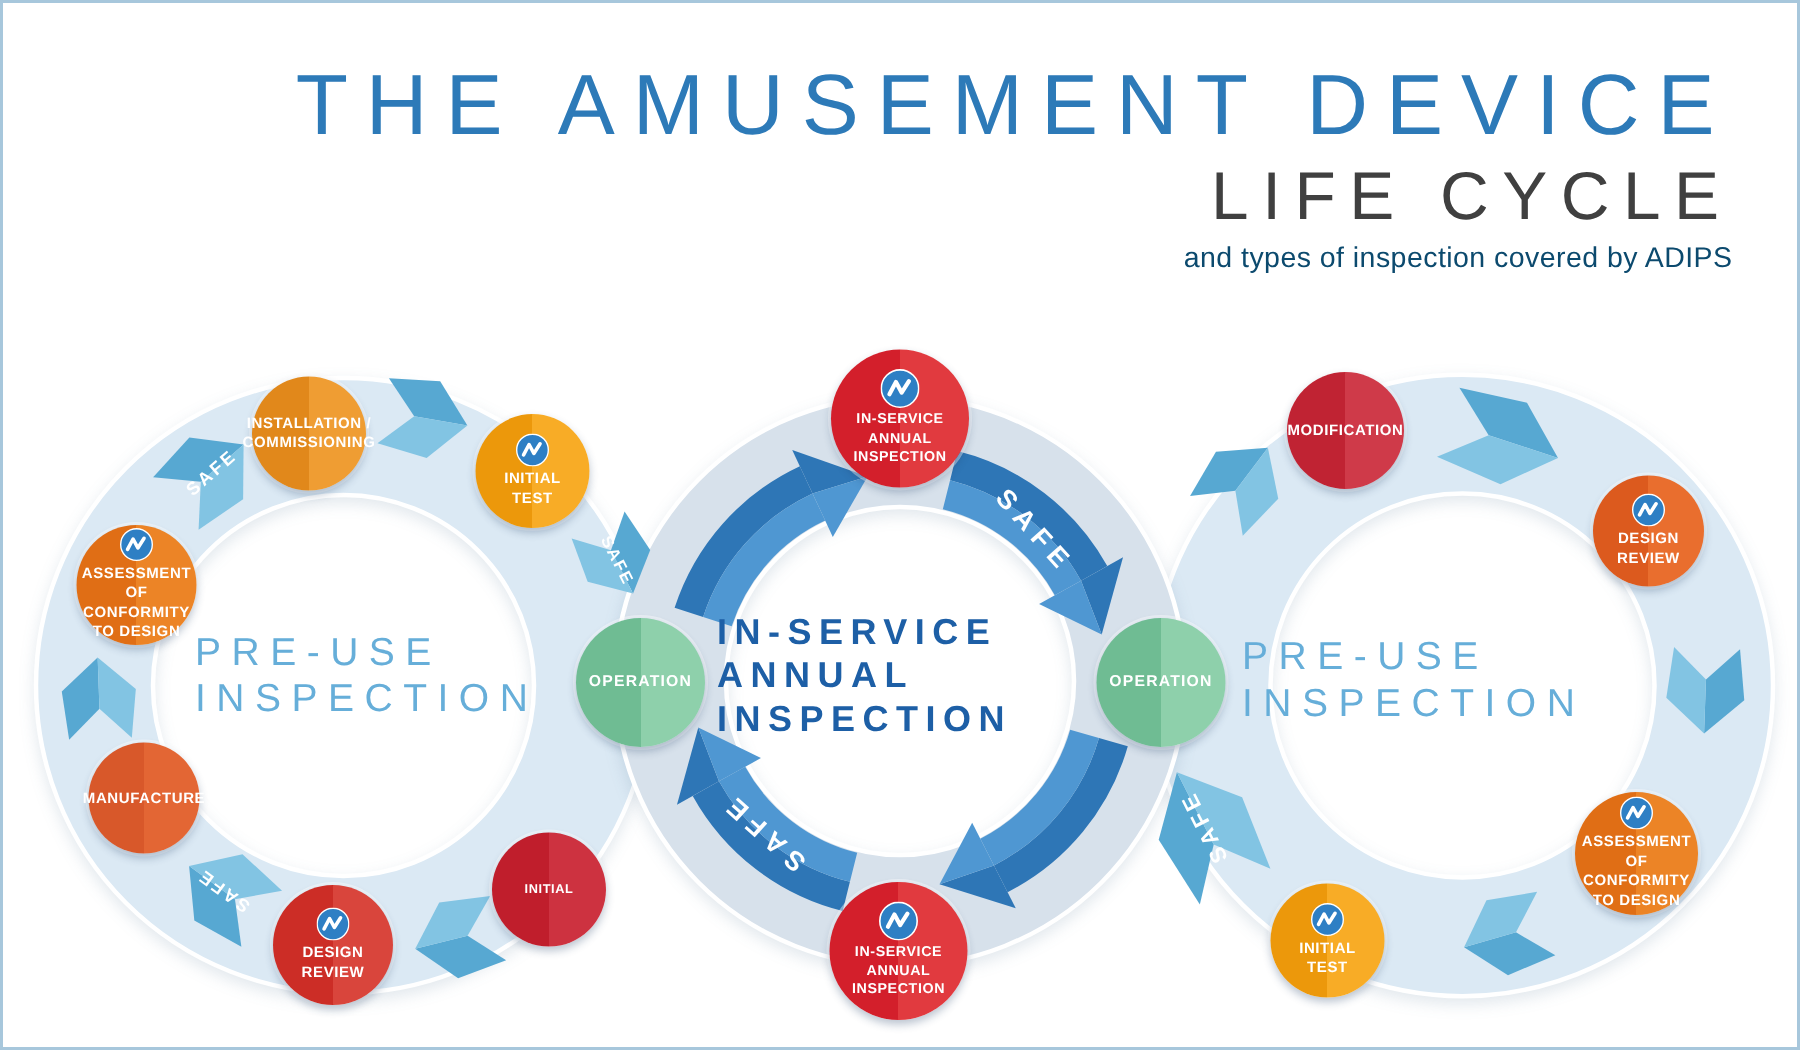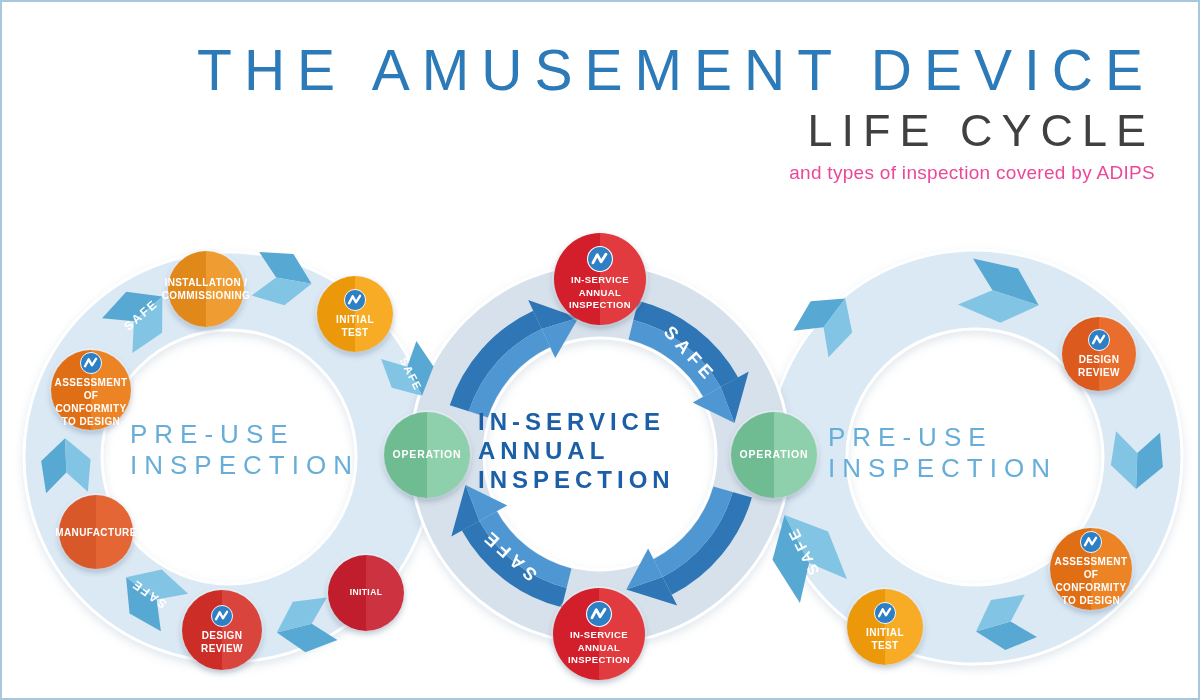--- a/index.html
+++ b/index.html
@@ -18,21 +18,21 @@
   .arr-head-l{fill:#4f97d2;}
   text.safe{fill:#ffffff;font-family:"Liberation Sans",sans-serif;font-weight:bold;}
   text.safe-mid{font-size:18px;letter-spacing:5px;}
   text.safe-ring{font-size:12px;letter-spacing:2px;}
   text.safe-big{font-size:15px;letter-spacing:3px;}
   text.safe-small{font-size:11px;letter-spacing:1.5px;}
 
   .title{position:absolute;top:40px;right:43px;text-align:right;line-height:1;}
   .title .l1{font-size:57px;letter-spacing:12px;color:#2d7ab8;font-weight:normal;}
   .title .l2{font-size:45px;letter-spacing:9px;color:#404040;font-weight:normal;margin-top:9px;}
-  .title .sub{font-size:19px;letter-spacing:0.3px;color:#ec4899;margin-top:10px;font-weight:normal;}
+  .title .sub{font-size:19px;letter-spacing:0.3px;color:#0c4a6e;margin-top:10px;font-weight:normal;}
 
   .ring-label{position:absolute;text-align:left;line-height:31px;}
   .ring-label.pre{color:#66aed9;font-size:26px;letter-spacing:7px;font-weight:normal;}
   .lbl-left{left:128px;top:417px;width:244px;}
   .lbl-right{left:826px;top:420px;width:244px;}
   .lbl-mid{left:476px;top:405px;width:244px;color:#1d5fa6;font-size:24px;letter-spacing:5px;font-weight:bold;line-height:29px;}
 
   .node{
     position:absolute;border-radius:50%;display:flex;flex-direction:column;
     align-items:center;justify-content:center;color:#fff;font-weight:bold;
@@ -216,20 +216,23 @@
   </div>
 
   <div class="node n-opl" style="background: linear-gradient(90deg, rgb(111, 188, 147) 0%, rgb(111, 188, 147) 50%, rgb(142, 208, 171) 50%, rgb(142, 208, 171) 100%);">
     <span class="nlabel">OPERATION</span>
   </div>
 
   <div class="node n-opr" style="background: linear-gradient(90deg, rgb(111, 188, 147) 0%, rgb(111, 188, 147) 50%, rgb(142, 208, 171) 50%, rgb(142, 208, 171) 100%);">
     <span class="nlabel">OPERATION</span>
   </div>
 
+  <div class="node n-mod" style="background: linear-gradient(90deg, rgb(192, 35, 51) 0%, rgb(192, 35, 51) 50%, rgb(207, 58, 73) 50%, rgb(207, 58, 73) 100%);">
+    <span class="nlabel">MODIFICATION</span>
+  </div>
 
   <div class="node n-drr" style="background: linear-gradient(90deg, rgb(220, 90, 30) 0%, rgb(220, 90, 30) 50%, rgb(233, 110, 46) 50%, rgb(233, 110, 46) 100%);">
     <span class="logo">
         <svg viewBox="0 0 24 24">
           <circle cx="12" cy="12" r="11.5" fill="#2e7fc4" stroke="#fff" stroke-width="1"></circle>
           <path d="M5.5 15.5 L9.5 8 L13 14.5 L17.5 7.5" stroke="#fff" stroke-width="2.6" fill="none" stroke-linecap="round" stroke-linejoin="round"></path>
         </svg>
       </span>
     <span class="nlabel">DESIGN REVIEW</span>
   </div>

